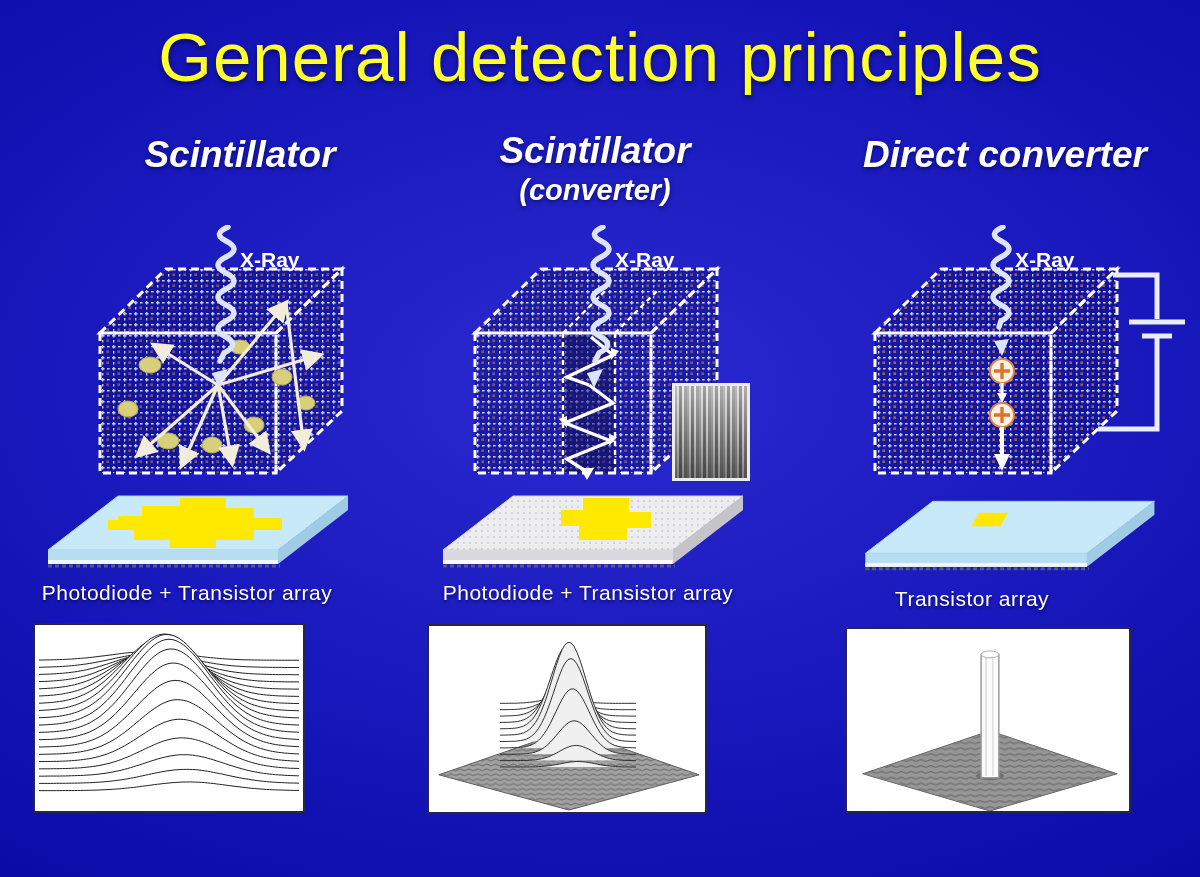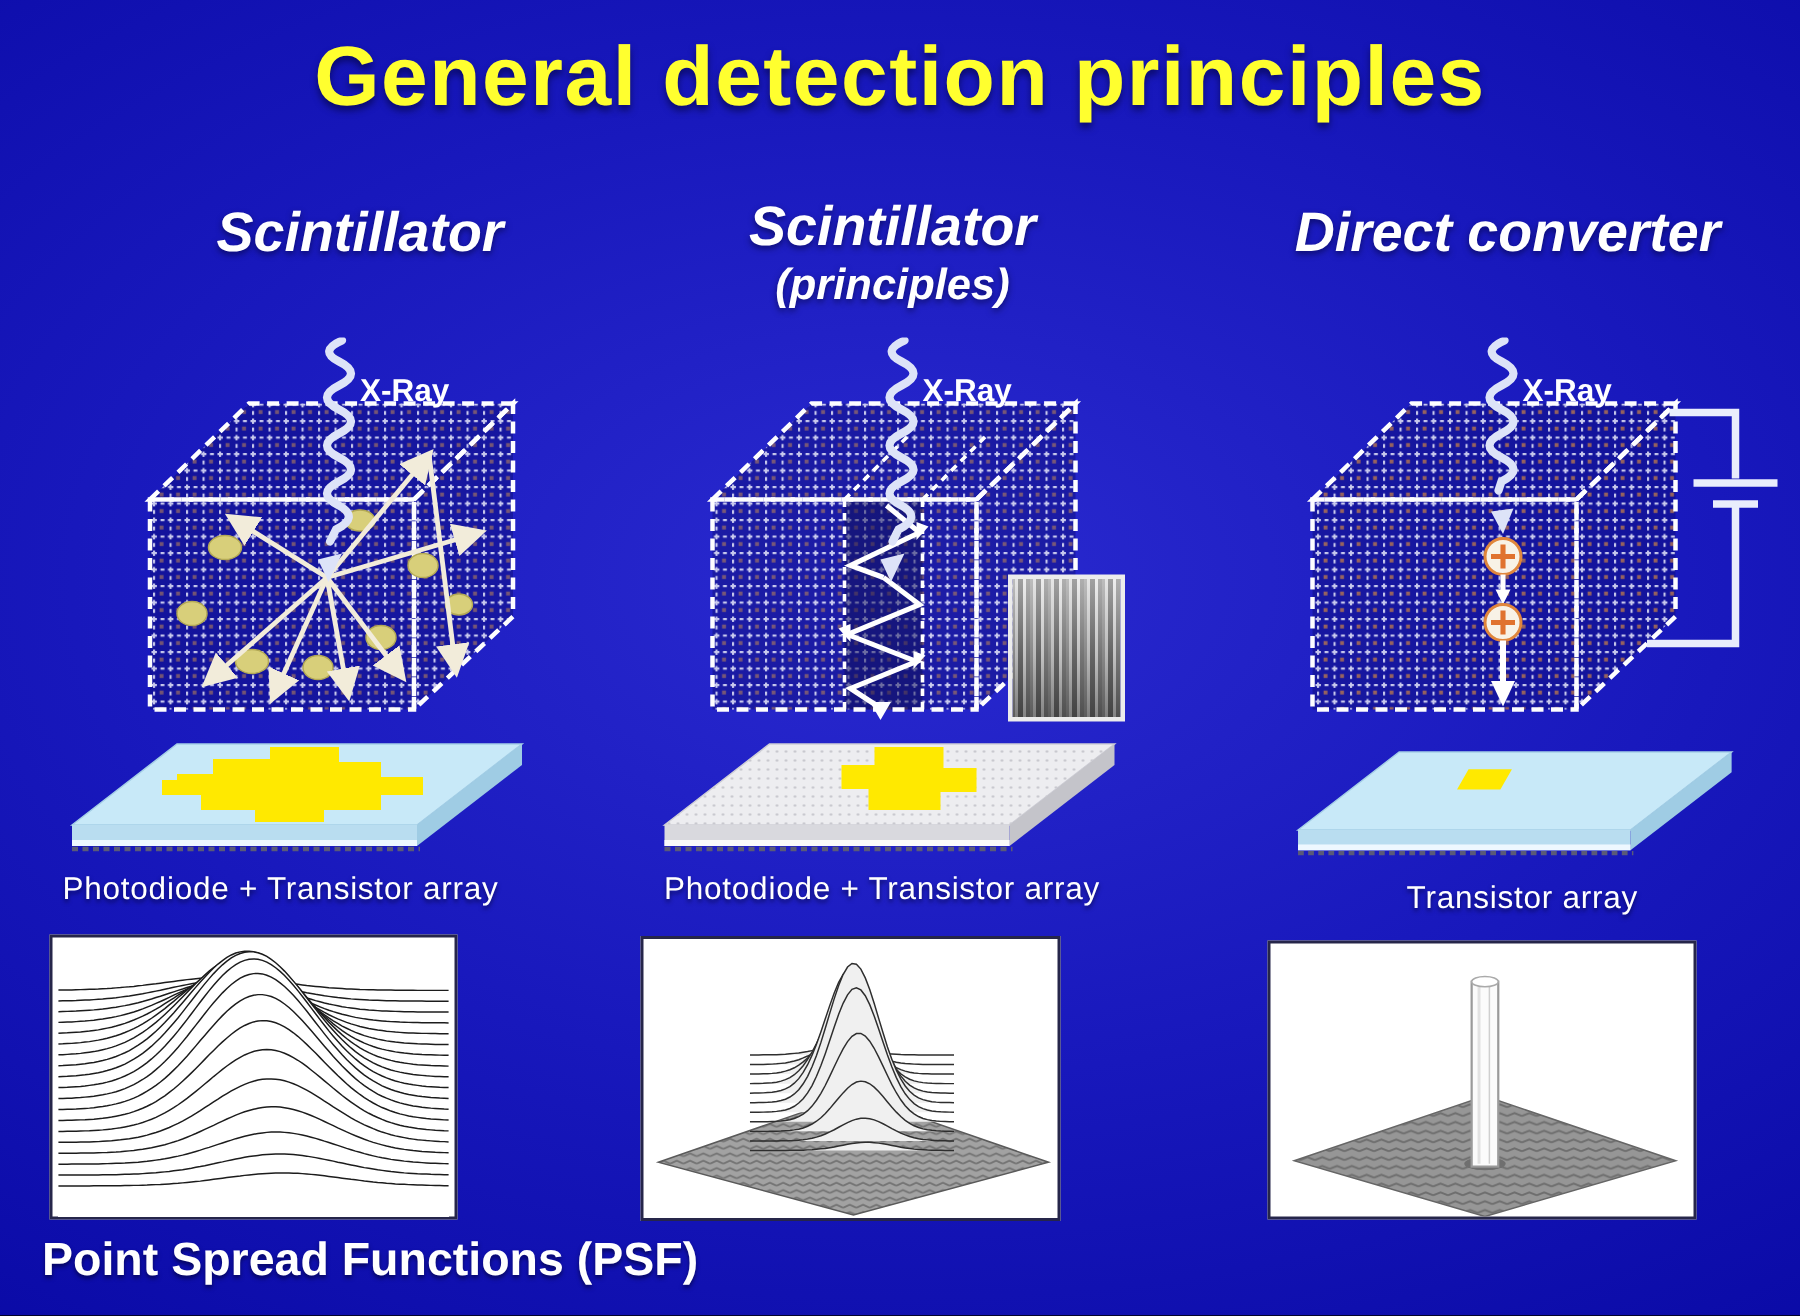--- a/index.html
+++ b/index.html
@@ -4,21 +4,21 @@
 <style>
   html,body{margin:0;padding:0;background:#000;}
   .slide{
     position:relative;width:1200px;height:877px;overflow:hidden;
     background:radial-gradient(ellipse 115% 95% at 50% 44%, #2a2ad0 0%, #1818bc 40%, #0a0aa6 75%, #0d0d96 100%);
     font-family:"Liberation Sans", sans-serif;
   }
   .abs{position:absolute;}
   .title{
     left:0;top:18px;width:1200px;text-align:center;
-    font-size:56px;font-weight:bold;color:#ffff2f;letter-spacing:1px;
+    font-size:69px;font-weight:normal;color:#ffff2f;letter-spacing:1px;
     text-shadow:0 3px 5px rgba(0,0,40,.55);
   }
   .hdr{
     width:400px;text-align:center;color:#ffffff;font-weight:bold;font-size:37px;
     text-shadow:0 2px 4px rgba(0,0,40,.55);line-height:1.05;font-style:italic;
   }
   .subhdr{font-size:29px;font-weight:bold;margin-top:4px;}
   .plate-label{
     text-align:center;color:#ffffff;font-weight:normal;font-size:21px;
     text-shadow:0 2px 3px rgba(0,0,40,.6);letter-spacing:.5px;
@@ -42,21 +42,21 @@
 
 <div class="slide">
 
   <div class="abs title">General detection principles</div>
 
   <div class="abs hdr" style="left:40px;top:136px;">
     <div>Scintillator</div>
   </div>
   <div class="abs hdr" style="left:395px;top:132px;">
     <div>Scintillator</div>
-    <div class="subhdr">(principles)</div>
+    <div class="subhdr">(converter)</div>
   </div>
   <div class="abs hdr" style="left:805px;top:136px;">
     <div>Direct converter</div>
   </div>
 
   <svg class="abs" style="left:80px;top:225px;" width="320" height="255" viewBox="0 0 320 255">
     <defs>
       <pattern id="mesh1" width="11" height="11" patternUnits="userSpaceOnUse">
         <rect width="11" height="11" fill="rgba(8,8,100,0.38)"></rect>
         <path d="M0,0.7 H11 M0.7,0 V11" stroke="rgba(242,244,255,0.8)" stroke-width="1.4" stroke-dasharray="2.6 2.4"></path>
@@ -210,21 +210,21 @@
     <polygon points="18,64 88,10 318,10 248,64" fill="#c8e9f8" stroke="#a5cfe6" stroke-width="1"></polygon>
     <polygon points="248,64 318,10 318,24 248,78" fill="#9fcce4"></polygon>
     <polygon points="18,64 248,64 248,78 18,78" fill="#b9ddf0"></polygon>
     <rect x="18" y="74" width="230" height="4" fill="#eef8ff"></rect>
     <line x1="18" y1="80" x2="250" y2="80" stroke="#5a5a78" stroke-width="3" stroke-dasharray="4 3"></line>
     <polygon points="128,36 136,22 166,22 158,36" fill="#ffe900"></polygon>
   </svg>
 
   <div class="abs plate-label" style="left:12px;top:581px;width:350px;">Photodiode + Transistor array</div>
   <div class="abs plate-label" style="left:418px;top:581px;width:340px;">Photodiode + Transistor array</div>
-  <div class="abs plate-label" style="left:852px;top:587px;width:240px;text-align:right;">Transistor array</div>
+  <div class="abs plate-label" style="left:852px;top:587px;width:240px;">Transistor array</div>
 
   <div class="abs psfbox" style="left:33px;top:623px;width:268px;height:186px;">
     <svg id="psf1" width="268" height="186" viewBox="0 0 272 190" preserveAspectRatio="none">
         <path d="M4,35.8L7,35.8L10,35.7L13,35.7L16,35.6L19,35.5L22,35.4L25,35.3L28,35.2L31,35.1L34,34.9L37,34.8L40,34.6L43,34.3L46,34.1L49,33.8L52,33.6L55,33.3L58,32.9L61,32.6L64,32.2L67,31.8L70,31.5L73,31.1L76,30.7L79,30.3L82,29.9L85,29.5L88,29.1L91,28.7L94,28.4L97,28.1L100,27.8L103,27.6L106,27.4L109,27.3L112,27.2L115,27.1L118,27.2L121,27.2L124,27.3L127,27.5L130,27.7L133,27.9L136,28.2L139,28.5L142,28.8L145,29.2L148,29.5L151,29.9L154,30.3L157,30.7L160,31.1L163,31.5L166,31.9L169,32.3L172,32.7L175,33.0L178,33.3L181,33.6L184,33.9L187,34.2L190,34.4L193,34.6L196,34.8L199,35.0L202,35.1L205,35.2L208,35.4L211,35.5L214,35.6L217,35.6L220,35.7L223,35.7L226,35.8L229,35.8L232,35.9L235,35.9L238,35.9L241,35.9L244,35.9L247,36.0L250,36.0L253,36.0L256,36.0L259,36.0L262,36.0L265,36.0L268,36.0L268,38 L268,212 L4,212 Z" fill="#ffffff" stroke="none"></path>
         <path d="M4,35.8L7,35.8L10,35.7L13,35.7L16,35.6L19,35.5L22,35.4L25,35.3L28,35.2L31,35.1L34,34.9L37,34.8L40,34.6L43,34.3L46,34.1L49,33.8L52,33.6L55,33.3L58,32.9L61,32.6L64,32.2L67,31.8L70,31.5L73,31.1L76,30.7L79,30.3L82,29.9L85,29.5L88,29.1L91,28.7L94,28.4L97,28.1L100,27.8L103,27.6L106,27.4L109,27.3L112,27.2L115,27.1L118,27.2L121,27.2L124,27.3L127,27.5L130,27.7L133,27.9L136,28.2L139,28.5L142,28.8L145,29.2L148,29.5L151,29.9L154,30.3L157,30.7L160,31.1L163,31.5L166,31.9L169,32.3L172,32.7L175,33.0L178,33.3L181,33.6L184,33.9L187,34.2L190,34.4L193,34.6L196,34.8L199,35.0L202,35.1L205,35.2L208,35.4L211,35.5L214,35.6L217,35.6L220,35.7L223,35.7L226,35.8L229,35.8L232,35.9L235,35.9L238,35.9L241,35.9L244,35.9L247,36.0L250,36.0L253,36.0L256,36.0L259,36.0L262,36.0L265,36.0L268,36.0" fill="none" stroke="#1c1c1c" stroke-width="1"></path>
         <path d="M4,43.2L7,43.1L10,43.0L13,43.0L16,42.9L19,42.7L22,42.6L25,42.5L28,42.3L31,42.1L34,41.9L37,41.6L40,41.3L43,41.0L46,40.6L49,40.2L52,39.8L55,39.3L58,38.8L61,38.3L64,37.7L67,37.1L70,36.5L73,35.9L76,35.2L79,34.6L82,33.9L85,33.3L88,32.7L91,32.1L94,31.5L97,31.0L100,30.5L103,30.1L106,29.7L109,29.4L112,29.2L115,29.1L118,29.1L121,29.1L124,29.2L127,29.4L130,29.6L133,30.0L136,30.4L139,30.8L142,31.3L145,31.9L148,32.5L151,33.1L154,33.7L157,34.4L160,35.0L163,35.7L166,36.3L169,37.0L172,37.6L175,38.1L178,38.7L181,39.2L184,39.7L187,40.1L190,40.5L193,40.9L196,41.2L199,41.5L202,41.8L205,42.0L208,42.2L211,42.4L214,42.6L217,42.7L220,42.8L223,42.9L226,43.0L229,43.1L232,43.1L235,43.2L238,43.2L241,43.3L244,43.3L247,43.3L250,43.3L253,43.4L256,43.4L259,43.4L262,43.4L265,43.4L268,43.4L268,45.4 L268,212 L4,212 Z" fill="#ffffff" stroke="none"></path>
         <path d="M4,43.2L7,43.1L10,43.0L13,43.0L16,42.9L19,42.7L22,42.6L25,42.5L28,42.3L31,42.1L34,41.9L37,41.6L40,41.3L43,41.0L46,40.6L49,40.2L52,39.8L55,39.3L58,38.8L61,38.3L64,37.7L67,37.1L70,36.5L73,35.9L76,35.2L79,34.6L82,33.9L85,33.3L88,32.7L91,32.1L94,31.5L97,31.0L100,30.5L103,30.1L106,29.7L109,29.4L112,29.2L115,29.1L118,29.1L121,29.1L124,29.2L127,29.4L130,29.6L133,30.0L136,30.4L139,30.8L142,31.3L145,31.9L148,32.5L151,33.1L154,33.7L157,34.4L160,35.0L163,35.7L166,36.3L169,37.0L172,37.6L175,38.1L178,38.7L181,39.2L184,39.7L187,40.1L190,40.5L193,40.9L196,41.2L199,41.5L202,41.8L205,42.0L208,42.2L211,42.4L214,42.6L217,42.7L220,42.8L223,42.9L226,43.0L229,43.1L232,43.1L235,43.2L238,43.2L241,43.3L244,43.3L247,43.3L250,43.3L253,43.4L256,43.4L259,43.4L262,43.4L265,43.4L268,43.4" fill="none" stroke="#1c1c1c" stroke-width="1"></path>
         <path d="M4,50.5L7,50.4L10,50.3L13,50.2L16,50.1L19,49.9L22,49.7L25,49.5L28,49.3L31,49.0L34,48.7L37,48.3L40,47.9L43,47.5L46,46.9L49,46.4L52,45.8L55,45.1L58,44.4L61,43.6L64,42.7L67,41.9L70,40.9L73,40.0L76,39.0L79,38.0L82,37.0L85,36.0L88,35.1L91,34.1L94,33.2L97,32.4L100,31.6L103,30.9L106,30.3L109,29.8L112,29.4L115,29.1L118,28.9L121,28.9L124,28.9L127,29.1L130,29.5L133,29.9L136,30.4L139,31.1L142,31.8L145,32.6L148,33.4L151,34.4L154,35.3L157,36.3L160,37.3L163,38.3L166,39.3L169,40.2L172,41.2L175,42.1L178,43.0L181,43.8L184,44.6L187,45.3L190,45.9L193,46.5L196,47.1L199,47.6L202,48.0L205,48.4L208,48.8L211,49.1L214,49.4L217,49.6L220,49.8L223,50.0L226,50.1L229,50.2L232,50.3L235,50.4L238,50.5L241,50.6L244,50.6L247,50.7L250,50.7L253,50.7L256,50.7L259,50.7L262,50.8L265,50.8L268,50.8L268,52.8 L268,212 L4,212 Z" fill="#ffffff" stroke="none"></path>
         <path d="M4,50.5L7,50.4L10,50.3L13,50.2L16,50.1L19,49.9L22,49.7L25,49.5L28,49.3L31,49.0L34,48.7L37,48.3L40,47.9L43,47.5L46,46.9L49,46.4L52,45.8L55,45.1L58,44.4L61,43.6L64,42.7L67,41.9L70,40.9L73,40.0L76,39.0L79,38.0L82,37.0L85,36.0L88,35.1L91,34.1L94,33.2L97,32.4L100,31.6L103,30.9L106,30.3L109,29.8L112,29.4L115,29.1L118,28.9L121,28.9L124,28.9L127,29.1L130,29.5L133,29.9L136,30.4L139,31.1L142,31.8L145,32.6L148,33.4L151,34.4L154,35.3L157,36.3L160,37.3L163,38.3L166,39.3L169,40.2L172,41.2L175,42.1L178,43.0L181,43.8L184,44.6L187,45.3L190,45.9L193,46.5L196,47.1L199,47.6L202,48.0L205,48.4L208,48.8L211,49.1L214,49.4L217,49.6L220,49.8L223,50.0L226,50.1L229,50.2L232,50.3L235,50.4L238,50.5L241,50.6L244,50.6L247,50.7L250,50.7L253,50.7L256,50.7L259,50.7L262,50.8L265,50.8L268,50.8" fill="none" stroke="#1c1c1c" stroke-width="1"></path>
         <path d="M4,57.8L7,57.7L10,57.6L13,57.5L16,57.3L19,57.1L22,56.9L25,56.6L28,56.3L31,55.9L34,55.5L37,55.0L40,54.5L43,53.9L46,53.2L49,52.4L52,51.6L55,50.7L58,49.7L61,48.6L64,47.4L67,46.2L70,44.9L73,43.6L76,42.2L79,40.8L82,39.3L85,37.9L88,36.5L91,35.1L94,33.7L97,32.4L100,31.2L103,30.1L106,29.2L109,28.3L112,27.6L115,27.1L118,26.7L121,26.5L124,26.5L127,26.7L130,27.0L133,27.5L136,28.2L139,29.0L142,29.9L145,31.0L148,32.2L151,33.5L154,34.8L157,36.2L160,37.6L163,39.1L166,40.5L169,41.9L172,43.3L175,44.7L178,46.0L181,47.2L184,48.4L187,49.5L190,50.5L193,51.4L196,52.3L199,53.0L202,53.7L205,54.4L208,54.9L211,55.4L214,55.8L217,56.2L220,56.5L223,56.8L226,57.1L229,57.3L232,57.4L235,57.6L238,57.7L241,57.8L244,57.9L247,57.9L250,58.0L253,58.0L256,58.1L259,58.1L262,58.1L265,58.1L268,58.2L268,60.2 L268,212 L4,212 Z" fill="#ffffff" stroke="none"></path>
@@ -306,15 +306,14 @@
       </defs>
       <polygon points="16,148 145,104 274,148 145,186" fill="url(#hatch3)" stroke="#666666" stroke-width="1"></polygon>
       <ellipse cx="145" cy="150" rx="14" ry="4.5" fill="#6f6f6f"></ellipse>
       <rect x="136" y="26" width="18" height="126" fill="#fbfbfb" stroke="#9a9a9a" stroke-width="1.5"></rect>
       <line x1="141" y1="28" x2="141" y2="150" stroke="#e2e2e2" stroke-width="2"></line>
       <line x1="148" y1="28" x2="148" y2="150" stroke="#cfcfcf" stroke-width="1"></line>
       <ellipse cx="145" cy="26" rx="9" ry="3.5" fill="#ffffff" stroke="#aaaaaa" stroke-width="1"></ellipse>
     </svg>
   </div>
 
-  <div class="abs footer" style="left:28px;top:822px;">Point Spread Functions (PSF)</div>
 
 </div>
 
 </body></html>

